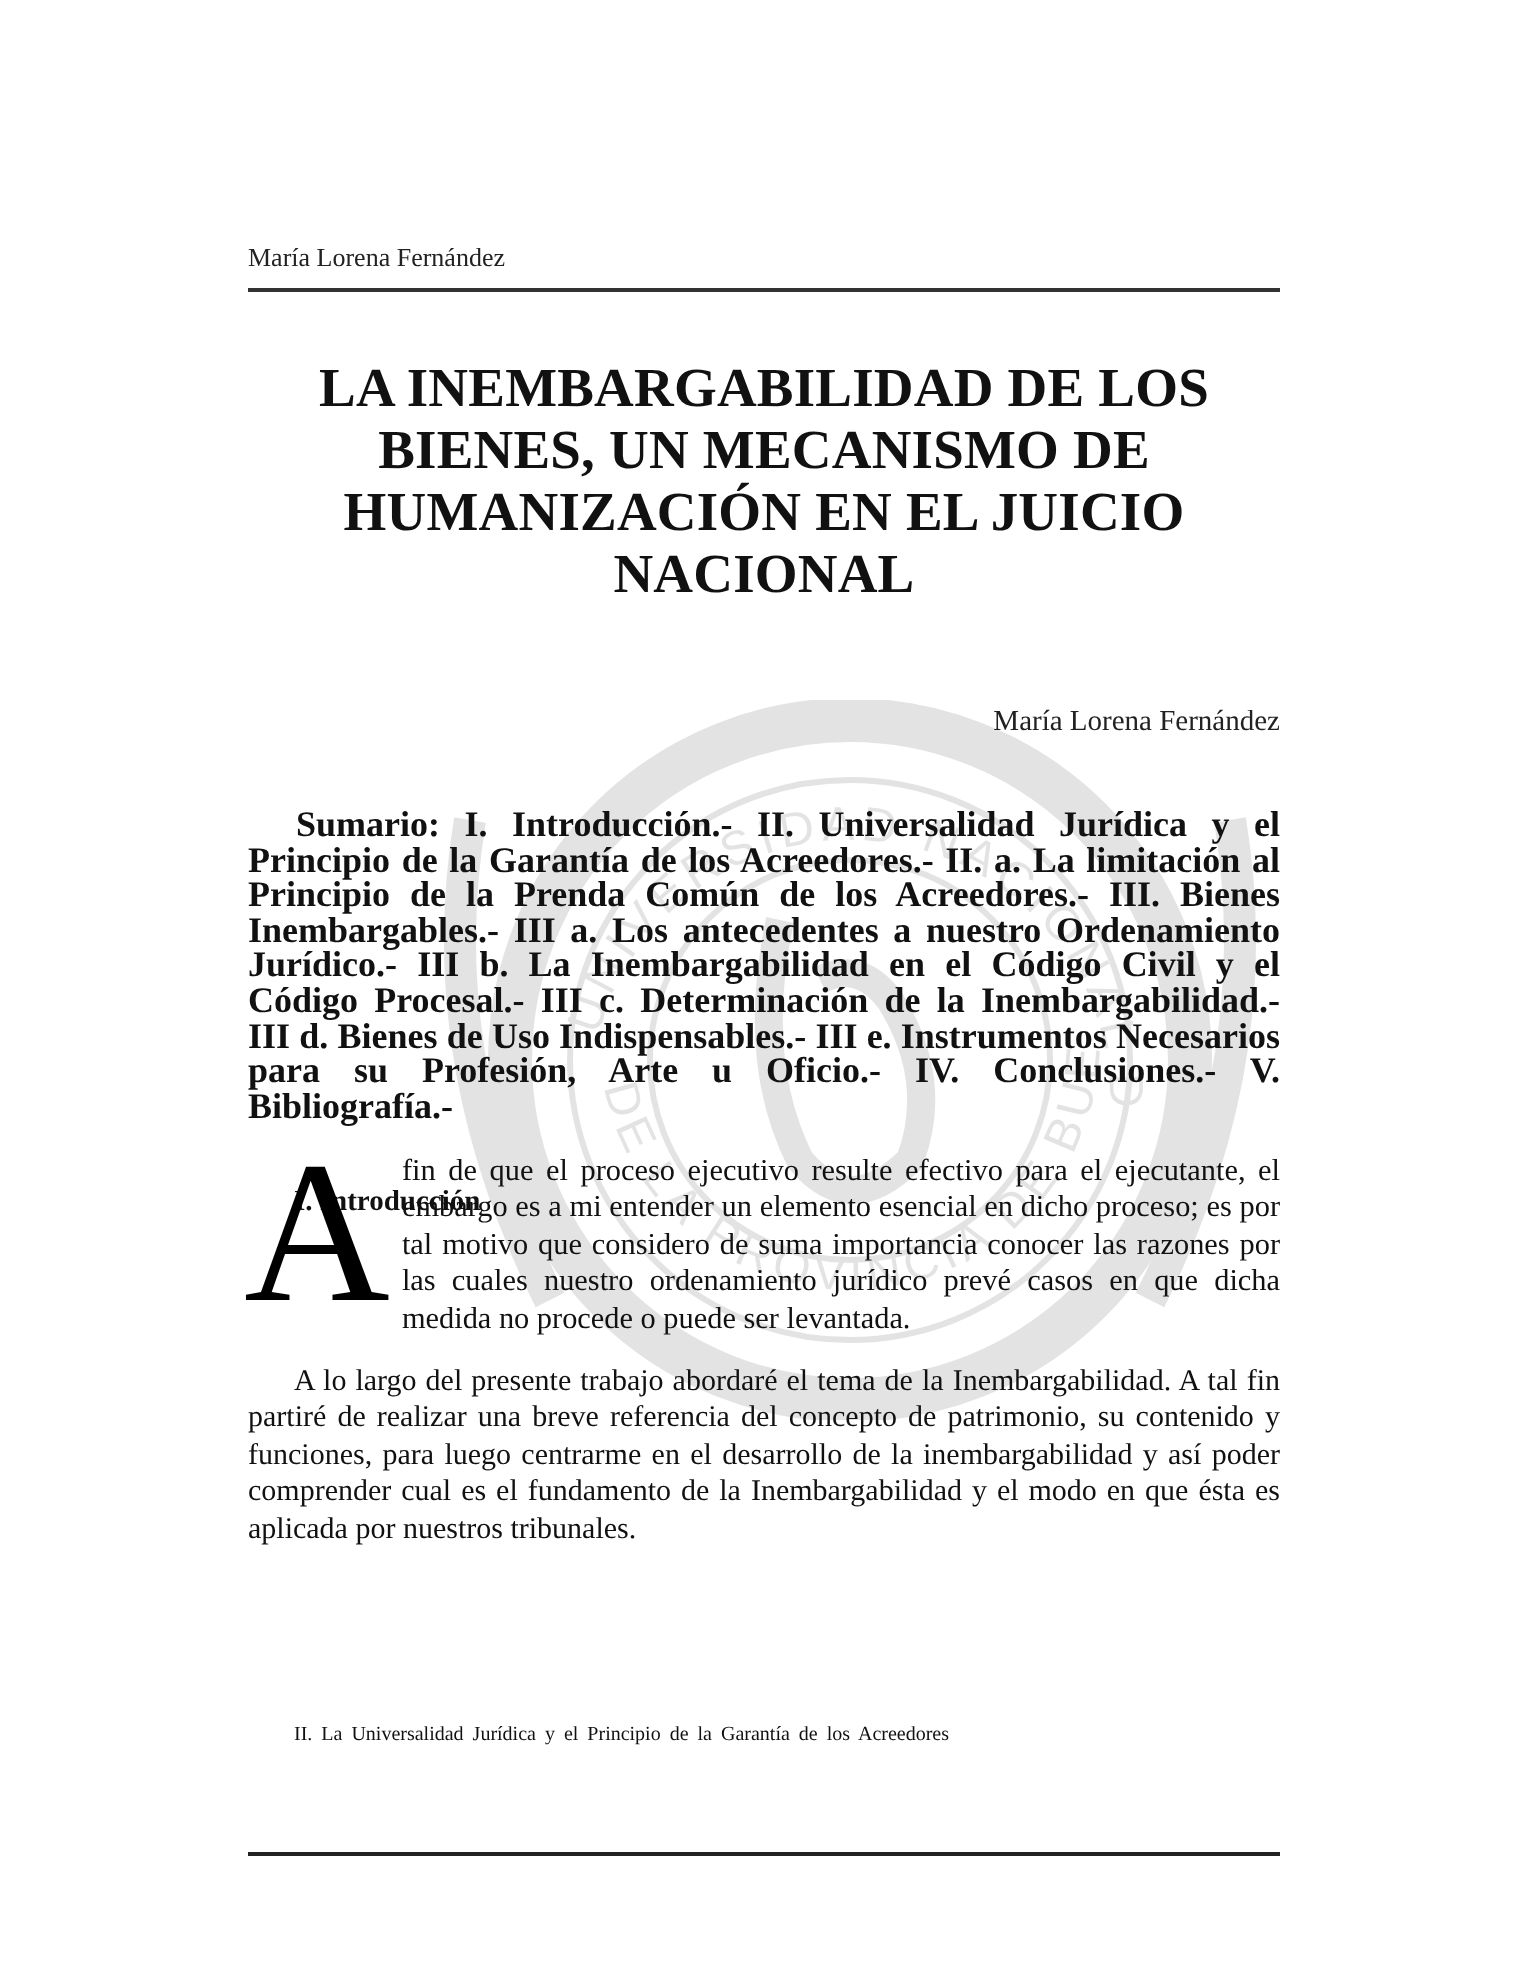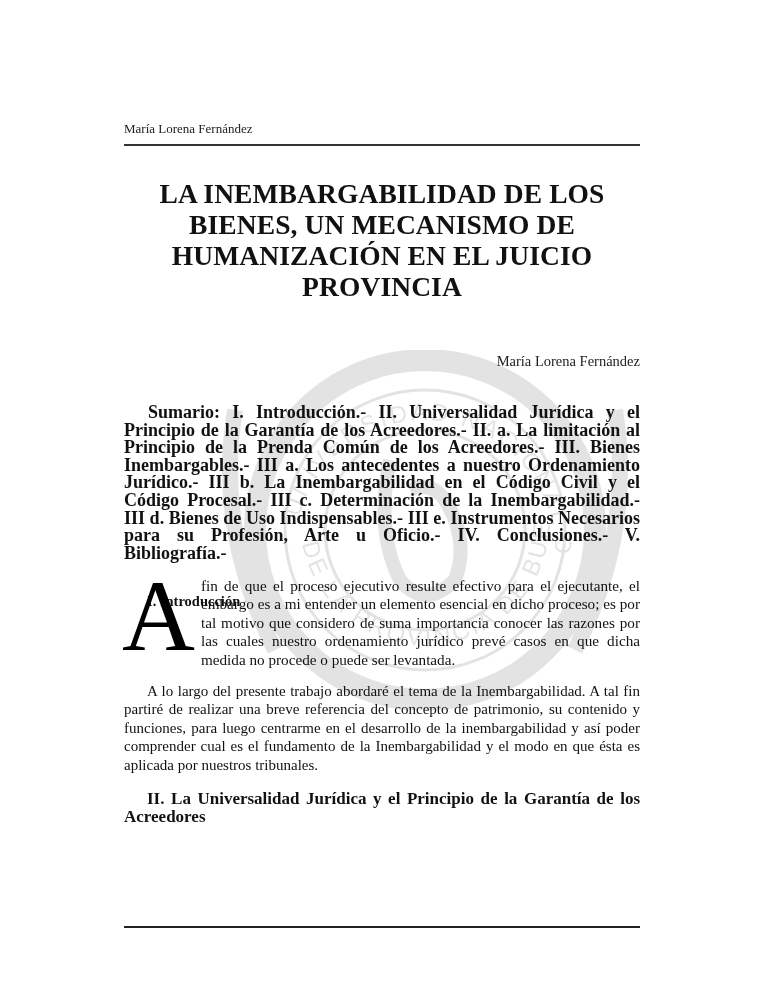--- a/index.html
+++ b/index.html
@@ -24,21 +24,21 @@
     .h-intro { position: absolute; left: 147px; top: 555px; font-weight: bold; font-size: 14.5px; color: #111; margin-top: 38px; }
 
     .intro-p { position: absolute; left: 124px; top: 577px; width: 516px; font-size: 15.2px;
                line-height: 18.4px; text-align: justify; color: #111; }
     .dropcap { float: left; font-size: 101px; line-height: 76px; height: 76px; margin: 1px 6px 0 -2px;
                font-family: "Liberation Serif", serif; font-weight: normal; color: #000; }
 
     .para2 { position: absolute; left: 124px; top: 682px; width: 516px; font-size: 15px;
              line-height: 18.4px; text-align: justify; text-indent: 23px; color: #111; }
 
-    .h-two { position: absolute; left: 124px; top: 790px; width: 516px; font-weight: bold; font-size: 17px;
+    .h-two { position: absolute; left: 124px; top: 859px; width: 516px; font-weight: normal; font-size: 10px;
              line-height: 18.4px; text-align: justify; text-indent: 23px; color: #111; word-spacing: 2px; }
 
     .foot-rule { position: absolute; left: 124px; top: 926px; width: 516px; height: 1.5px; background: #222; }
     .footer { position: absolute; left: 124px; top: 932px; width: 516px; text-align: center;
               font-family: "Liberation Sans", "DejaVu Sans", sans-serif; font-weight: bold; font-size: 12.5px;
               letter-spacing: -0.2px; color: #111; }
   </style>
 </head>
 <body>
 
@@ -59,21 +59,21 @@
       <textPath href="#arcTop" startOffset="8%">UNIVERSIDAD NACIONAL DEL CENTRO</textPath>
     </text>
     <text font-size="24" fill="#555" font-family="Liberation Sans, sans-serif" letter-spacing="3">
       <textPath href="#arcBot" startOffset="6%">DE LA PROVINCIA DE BUENOS AIRES</textPath>
     </text>
   </svg>
 
   <div class="running-head">María Lorena Fernández</div>
   <div class="head-rule"></div>
 
-  <div class="title">LA INEMBARGABILIDAD DE LOS BIENES, UN MECANISMO DE HUMANIZACIÓN EN EL JUICIO PROVINCIA</div>
+  <div class="title">LA INEMBARGABILIDAD DE LOS BIENES, UN MECANISMO DE HUMANIZACIÓN EN EL JUICIO NACIONAL</div>
 
   <div class="author">María Lorena Fernández</div>
 
   <div class="sumario">Sumario: I. Introducción.- II. Universalidad Jurídica y el Principio de la Garantía de los Acreedores.- II. a. La limitación al Principio de la Prenda Común de los Acreedores.- III. Bienes Inembargables.- III a. Los antecedentes a nuestro Ordenamiento Jurídico.- III b. La Inembargabilidad en el Código Civil y el Código Procesal.- III c. Determinación de la Inembargabilidad.- III d. Bienes de Uso Indispensables.- III e. Instrumentos Necesarios para su Profesión, Arte u Oficio.- IV. Conclusiones.- V. Bibliografía.-</div>
 
   <div class="h-intro">I. Introducción</div>
 
   <div class="intro-p">
     <span class="dropcap">A</span><span>fin de que el proceso ejecutivo resulte efectivo para el ejecutante, el embargo es a mi entender un elemento esencial en dicho proceso; es por tal motivo que considero de suma importancia conocer las razones por las cuales nuestro ordenamiento jurídico prevé casos en que dicha medida no procede o puede ser levantada.</span>
   </div>

